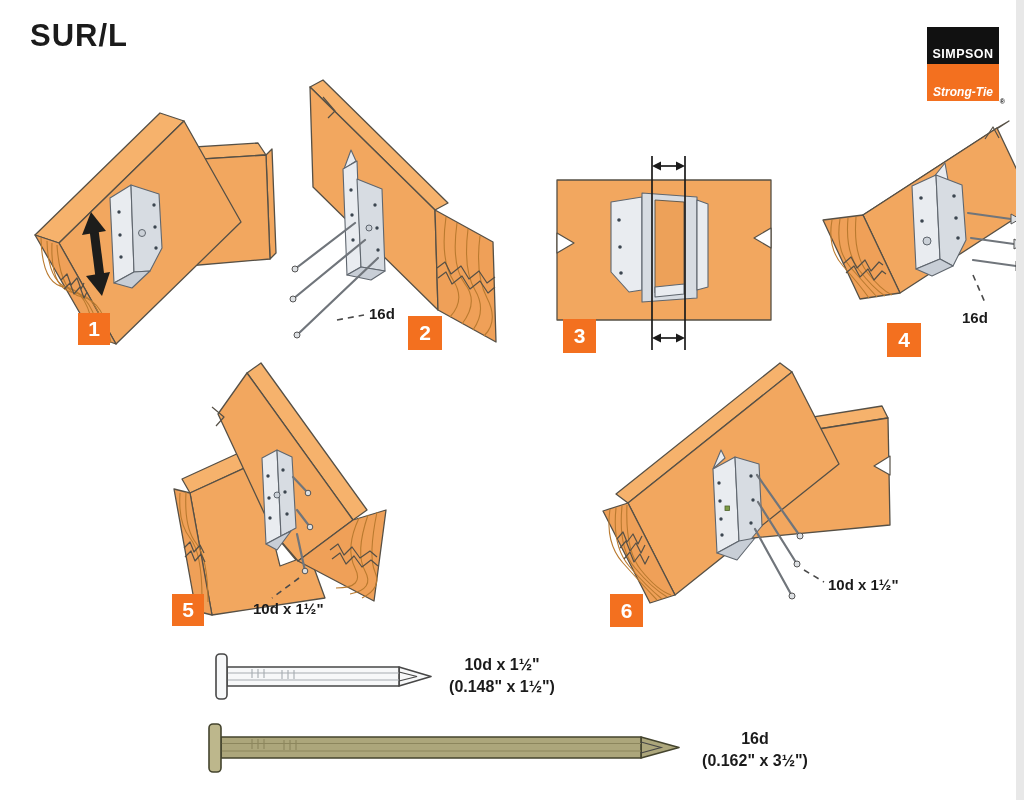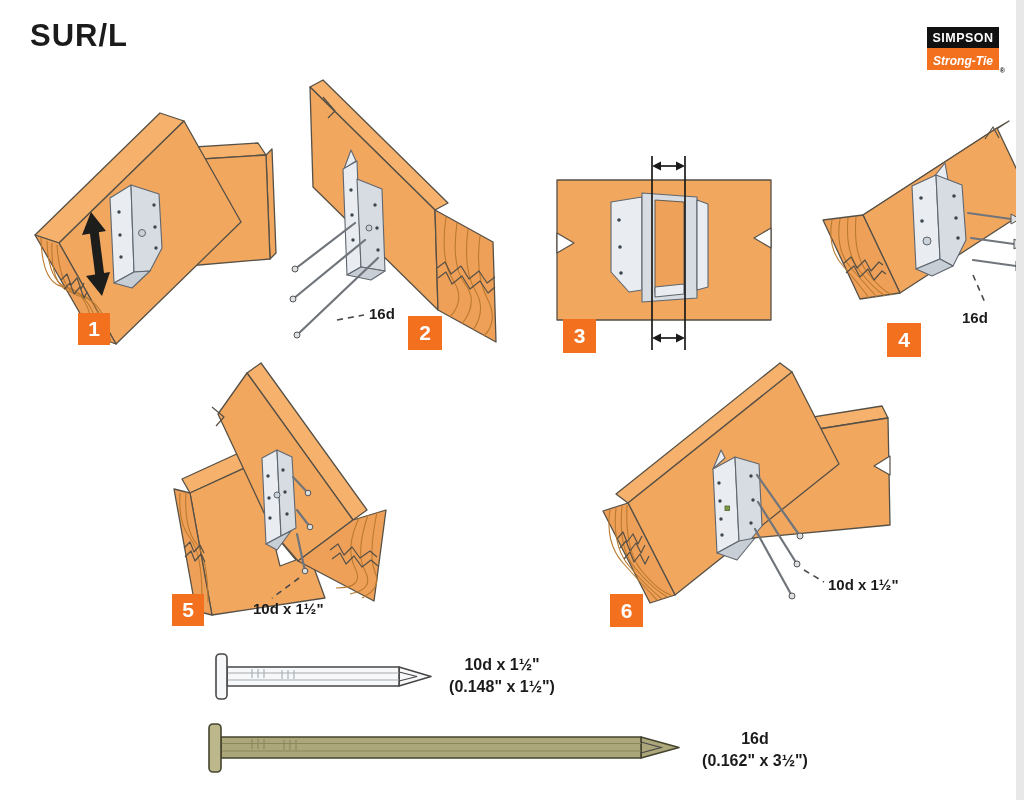--- a/index.html
+++ b/index.html
@@ -1,20 +1,20 @@
 <!DOCTYPE html>
 <html><head>
 <meta charset="utf-8">
 <style>
   html,body{margin:0;padding:0;background:#e8e8e8;font-family:"Liberation Sans",sans-serif;}
   #sheet{position:relative;width:1016px;height:800px;background:#ffffff;overflow:hidden;}
   .page-title{position:absolute;left:30px;top:18px;font-size:31px;font-weight:bold;letter-spacing:1px;color:#1b1b1b;}
   .logo{position:absolute;left:927px;top:27px;width:72px;}
-  .logo-top{background:#111111;color:#ffffff;font-size:12.5px;font-weight:bold;text-align:center;padding:4px 0 3px 0;letter-spacing:.5px;}
-  .logo-bottom{background:#F3701F;color:#ffffff;font-size:12px;font-weight:bold;font-style:italic;text-align:center;padding:6px 0 2px 0;position:relative;}
+  .logo-top{background:#111111;color:#ffffff;font-size:12.5px;font-weight:bold;text-align:center;padding:20px 0 3px 0;letter-spacing:.5px;}
+  .logo-bottom{background:#F3701F;color:#ffffff;font-size:12px;font-weight:bold;font-style:italic;text-align:center;padding:21px 0 2px 0;position:relative;}
   .logo-mark{position:absolute;right:-6px;bottom:-4px;font-size:7px;color:#111;font-style:normal;}
   svg.fig{position:absolute;overflow:visible;}
   .wood{fill:#F2A75F;stroke:#565046;stroke-width:1.3;stroke-linejoin:round;}
   .wood-top{fill:#F6B26C;stroke:#565046;stroke-width:1.3;stroke-linejoin:round;}
   .wood-end{fill:#EFA058;stroke:#565046;stroke-width:1.3;stroke-linejoin:round;}
   .wood-inner{fill:#EDA159;stroke:#565046;stroke-width:.9;}
   .grain{fill:none;stroke:#BA7A2F;stroke-width:1.1;}
   .brk{fill:none;stroke:#565046;stroke-width:1.2;stroke-linejoin:round;}
   .notch{fill:#ffffff;stroke:#565046;stroke-width:1.2;stroke-linejoin:round;}
   .steel-a{fill:#E9ECF0;stroke:#5F666E;stroke-width:1.1;stroke-linejoin:round;}

